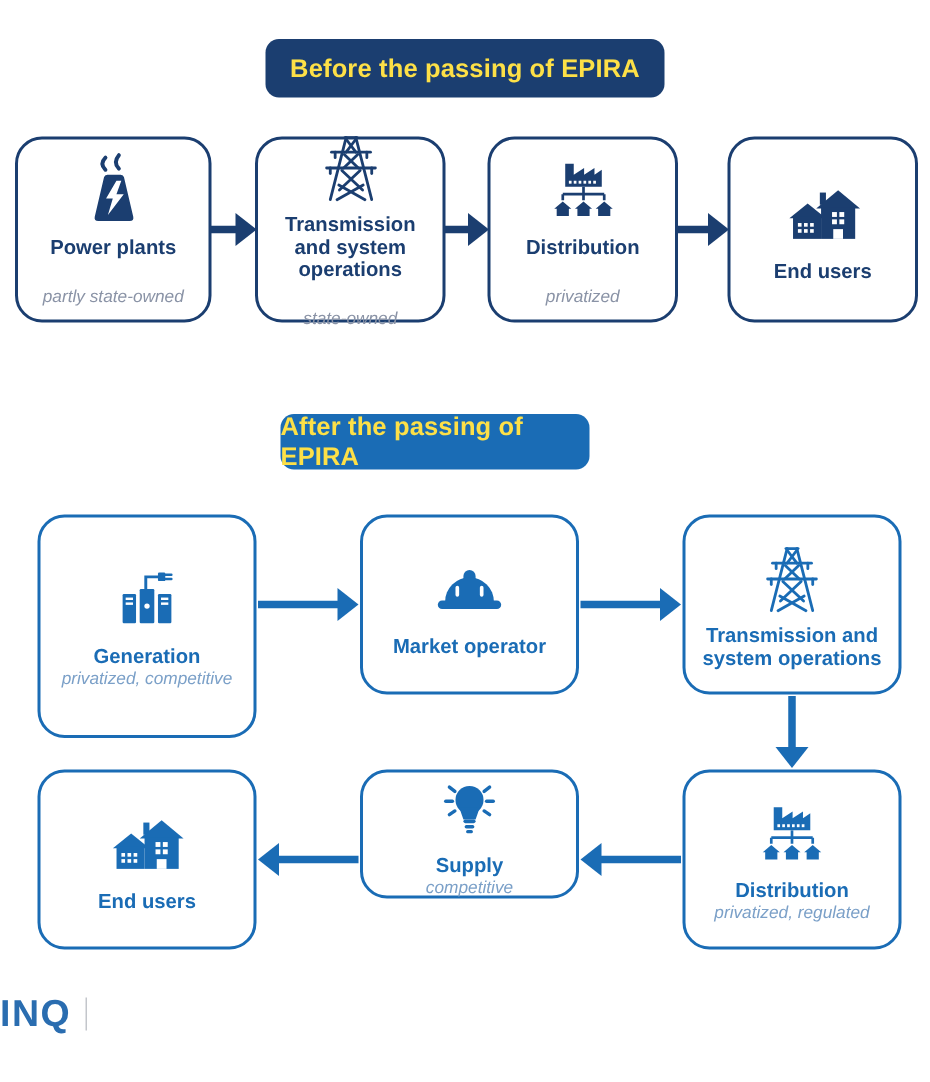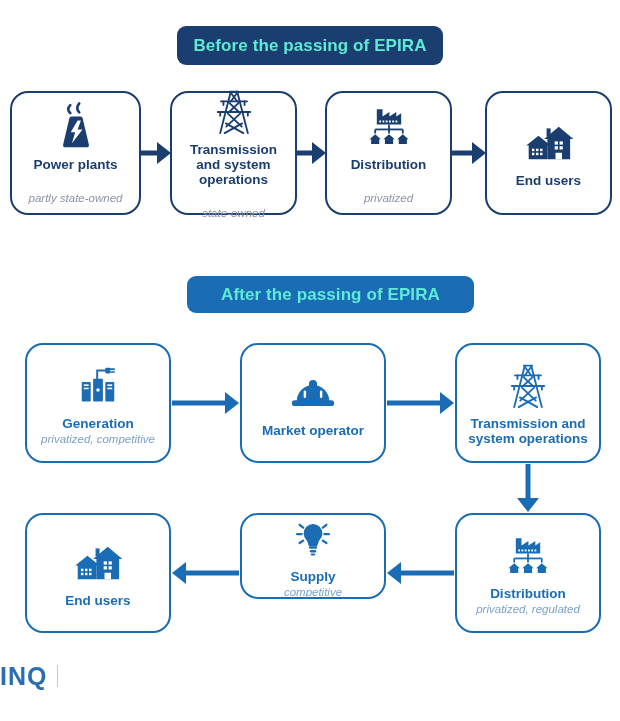--- a/index.html
+++ b/index.html
@@ -1,21 +1,21 @@
 <!DOCTYPE html>
 <html style="--navy: #1b3e70; --blue: #1a6cb5; --subtitle_before: #8a93a6; --subtitle_after: #7ba0c8; --logo_blue: #2a6db0; --source_gray: #5a5d63; --divider_gray: #c3c6cb;"><head>
 <meta charset="utf-8">
 <style>
   html,body{margin:0;padding:0;background:#fff;}
   #stage{
     position:relative;width:620px;height:721px;background:#ffffff;
     font-family:"Liberation Sans",sans-serif;overflow:hidden;
   }
   .banner{
-    position:absolute;border-radius:9px;color:#5eead4;font-weight:700;
+    position:absolute;border-radius:9px;color:#fde047;font-weight:700;
     font-size:17px;display:flex;align-items:center;justify-content:center;
     letter-spacing:.1px;
   }
   .banner-before{background:var(--navy);}
   .banner-after{background:var(--blue);}
   .box{
     position:absolute;background:#fff;border-radius:18px;
     display:flex;flex-direction:column;align-items:center;justify-content:center;
     text-align:center;padding:4px 6px;box-sizing:border-box;
   }
@@ -211,25 +211,25 @@
     </div>
 
   <div class="box before-box" style="left:485px;top:91px;width:127px;height:124px">
     <svg class="icon" viewBox="0 0 64 64">
         <use href="#sym-house"></use>
       </svg>
     <div class="label">End users</div>
 
   </div>
 
-  <div class="banner banner-after" style="left:187px;top:276px;width:287px;height:37px">
+  <div class="banner banner-after" style="left:187px;top:276px;width:206px;height:37px">
     <span>After the passing of EPIRA</span>
   </div>
 
-  <div class="box after-box" style="left:25px;top:343px;width:146px;height:120px">
+  <div class="box after-box" style="left:25px;top:343px;width:146px;height:149px">
     <svg class="icon" viewBox="0 0 64 64">
         <use href="#sym-generator"></use>
       </svg>
     <div class="label">Generation</div>
     <div class="subtitle">privatized, competitive</div>
   </div>
 
   <div class="arrow arrow-right blue-arrow" style="left:172px;top:392px;width:67px;height:22px">
       <span class="stem"></span>
       <span class="head"></span>

